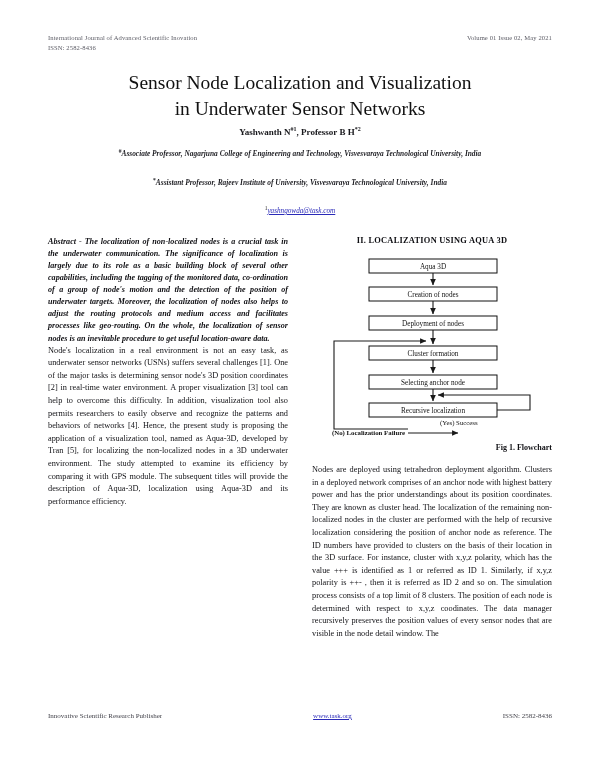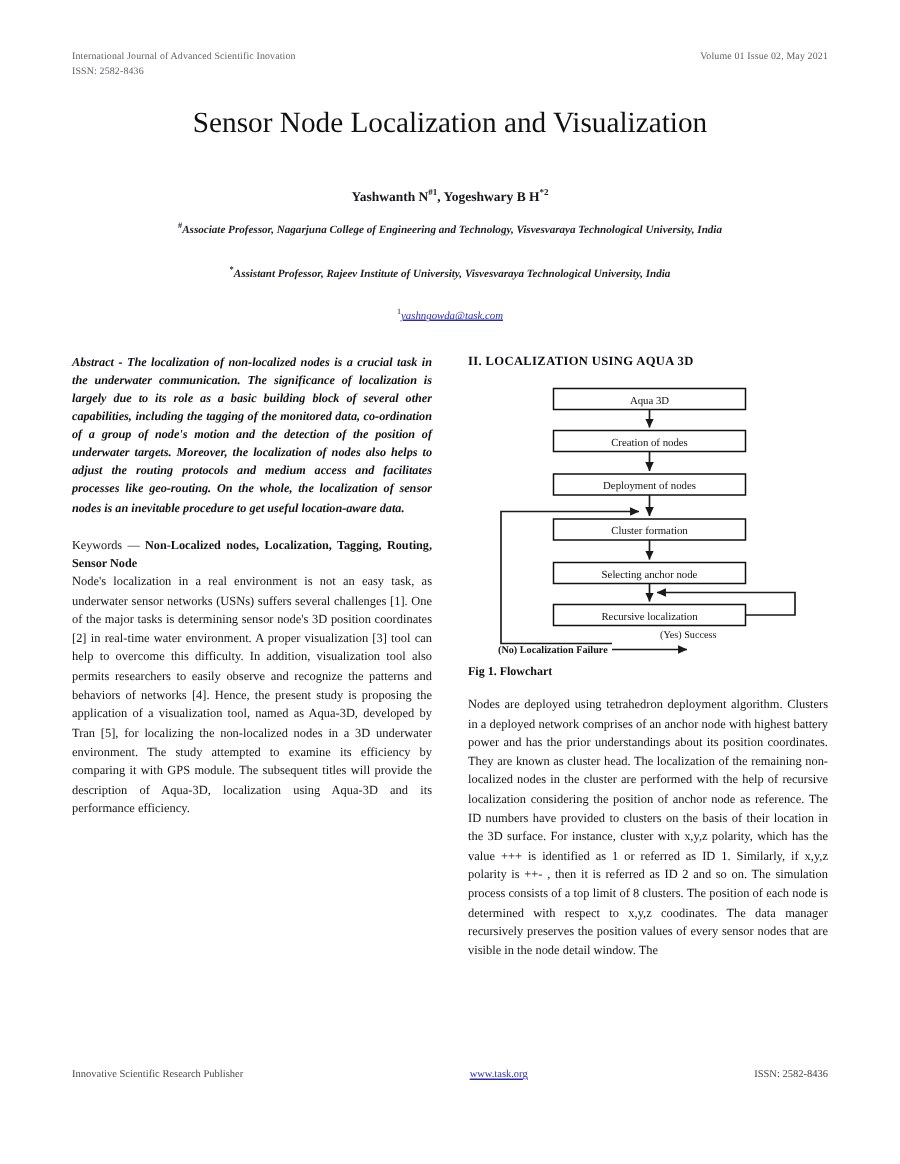--- a/index.html
+++ b/index.html
@@ -126,21 +126,21 @@
   .sec-head {
     margin: 20px 0 12px 0;
     text-align: center;
     font-size: 8.4px;
     font-weight: bold;
     letter-spacing: .25px;
     color: #0e0e12;
   }
   .sec-head-r {
     margin: 0 0 12px 0;
-    text-align: left;
+    text-align: center;
     font-size: 8.4px;
     font-weight: bold;
     letter-spacing: .25px;
     color: #0e0e12;
   }
 
   p.body {
     margin: 0 0 8px 0;
     font-size: 8.3px;
     line-height: 1.52;
@@ -148,21 +148,21 @@
     color: #121216;
   }
 
   
   .figwrap {
     margin: 10px 0 0 0;
     position: relative;
     height: 182px;
   }
   .figcap {
-    text-align: left;
+    text-align: right;
     font-size: 8px;
     font-weight: bold;
     margin: 4px 0 12px 0;
     color: #101014;
   }
 
   
   .footer {
     position: absolute;
     left: 48px;
@@ -188,45 +188,42 @@
   <div class="runhead">
     <div class="runhead-left">
       <div>International Journal of Advanced Scientific Inovation</div>
       <div>ISSN: 2582-8436</div>
     </div>
     <div class="runhead-right">Volume 01 Issue 02,  May 2021</div>
   </div>
 
   <div class="title">
     <div>Sensor Node Localization and Visualization</div>
+    <div>in Underwater Sensor Networks</div>
   </div>
 
   <div class="authors">
-    <span>Yashwanth N</span><sup>#1</sup><span>, </span><span>Yogeshwary B H</span><sup>*2</sup>
+    <span>Yashwanth N</span><sup>#1</sup><span>, </span><span>Professor B H</span><sup>*2</sup>
   </div>
 
   <div class="affil affil-1">
     <sup>#</sup><span>Associate Professor, Nagarjuna College of Engineering and Technology, Visvesvaraya Technological University, India</span>
   </div>
 
   <div class="affil affil-2">
     <sup>*</sup><span>Assistant Professor, Rajeev Institute of University, Visvesvaraya Technological University, India</span>
   </div>
 
   <div class="email-line">
     <sup>1</sup><a class="email-link" href="#">yashngowda@task.com</a>
   </div>
 
   <div class="col col-left">
     <p class="abstract">Abstract - The localization of non-localized nodes is a crucial task in the underwater communication. The significance of localization is largely due to its role as a basic building block     of several other capabilities, including the tagging of the monitored data, co-ordination of a group of node's motion and the detection of the position of underwater targets. Moreover, the localization of nodes also helps to adjust the routing protocols and medium access and facilitates processes like geo-routing. On the whole, the localization of sensor nodes is an inevitable procedure to get useful location-aware data.</p>
 
-    <p class="keywords">
-      <span>Keywords —</span>
-      <b>Non-Localized nodes, Localization, Tagging, Routing, Sensor Node</b>
-    </p>
 
 
     <p class="body">Node's localization in a real environment is not an easy task, as underwater sensor networks (USNs) suffers several challenges [1]. One of the major tasks is determining sensor node's 3D position coordinates [2]   in real-time water environment.   A proper visualization [3] tool can help to overcome this difficulty. In addition, visualization tool also permits researchers to easily observe and recognize the patterns and behaviors of networks [4]. Hence, the present study is proposing the application of a visualization tool, named as Aqua-3D, developed by Tran [5], for localizing the non-localized nodes in a 3D underwater environment. The study attempted to examine its efficiency by comparing it with GPS module. The subsequent titles will provide the description of Aqua-3D, localization using Aqua-3D and its performance efficiency.</p>
   </div>
 
   <div class="col col-right">
     <div class="sec-head-r">II. LOCALIZATION USING AQUA 3D</div>
 
 
     <div class="figwrap">

